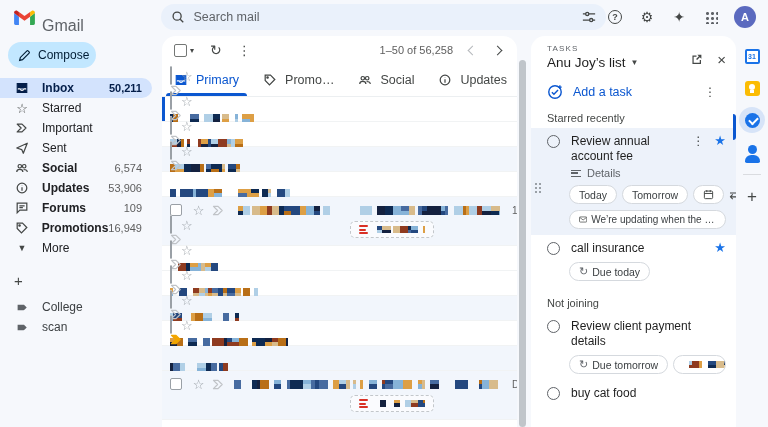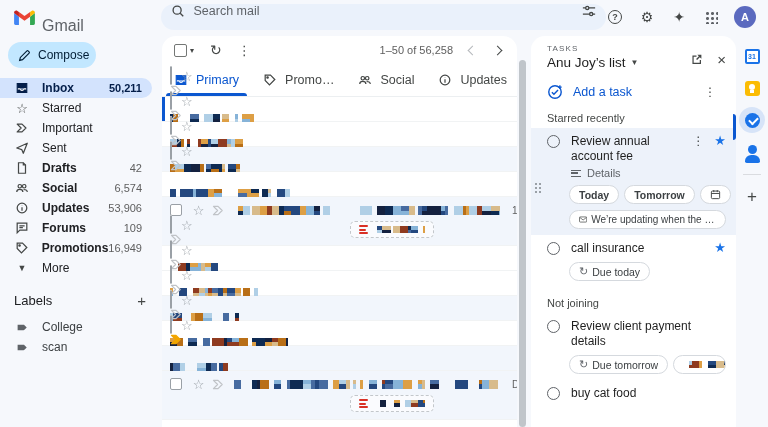--- a/index.html
+++ b/index.html
@@ -4,21 +4,21 @@
 <style>
   * { margin:0; padding:0; box-sizing:border-box; }
   html,body { width:768px; height:427px; overflow:hidden; }
   body { font-family:"Liberation Sans", sans-serif; background:#f6f8fc; position:relative; color:#202124; }
   svg { display:block; }
 
   
   .topbar { position:absolute; left:0; top:0; width:768px; height:34px; display:flex; align-items:center; }
   .brand { width:162px; display:flex; align-items:center; gap:7px; padding-left:14px; }
   .brand-name { font-size:16px; color:#5f6368;margin-top:17px; }
-  .searchbar { width:446px; height:26px; background:#eaf1fb; border-radius:13px; display:flex; padding:0 10px; gap:8px; }
+  .searchbar { width:446px; height:26px; background:#eaf1fb; border-radius:13px; display:flex; align-items:center; padding:0 10px; gap:8px; }
   .searchbar .ph { font-size:12.5px; color:#5f6368; flex:1; }
   .top-icons { flex:1; display:flex; align-items:center; justify-content:flex-end; gap:14px; padding-right:12px; color:#444746; }
   .tb-ico { width:18px; height:18px; display:flex; align-items:center; justify-content:center; font-size:14px; color:#444746; cursor:pointer; }
   .help-circ { width:14px; height:14px; border:1.4px solid #444746; border-radius:50%; font-size:9px; font-weight:bold; display:flex; align-items:center; justify-content:center; }
   .apps-grid { width:13px; height:13px; background-image:radial-gradient(circle,#5f6368 1.3px,transparent 1.6px); background-size:5px 5px; background-position:0 0; }
   .avatar { width:22px; height:22px; border-radius:50%; background:#5b6abf; color:#fff; font-size:11px; font-weight:bold; display:flex; align-items:center; justify-content:center; }
 
   
   .sidebar { position:absolute; left:0; top:36px; width:160px; bottom:0; }
   .compose { margin:6px 0 10px 8px; width:88px; height:26px; background:#c2e7ff; border-radius:13px; display:flex; align-items:center; gap:7px; padding:0 10px; cursor:pointer; }
@@ -211,30 +211,20 @@
           <svg width="14" height="14" viewBox="0 0 16 16" fill="none" stroke="#444746" stroke-width="1.4">
             <path d="M2 8l12-5.5L9.5 14l-1.8-4.2L2 8z" stroke-linejoin="round"></path>
           </svg>
         </span>
     <span class="nlabel">Sent</span>
     <span class="ncount"></span>
   </div>
       <div class="nav-item bold">
     <span class="nico">
           <svg width="14" height="14" viewBox="0 0 16 16" fill="none" stroke="#444746" stroke-width="1.4">
-            <path d="M4 2h5.5L12 4.5V14H4z"></path>
-            <path d="M9.5 2v2.5H12"></path>
-          </svg>
-        </span>
-    <span class="nlabel">Drafts</span>
-    <span class="ncount">42</span>
-  </div>
-      <div class="nav-item bold">
-    <span class="nico">
-          <svg width="14" height="14" viewBox="0 0 16 16" fill="none" stroke="#444746" stroke-width="1.4">
             <circle cx="5.5" cy="6" r="2"></circle>
             <circle cx="10.5" cy="6" r="2"></circle>
             <path d="M2 12.5c0-1.8 1.6-3 3.5-3s3.5 1.2 3.5 3M9.8 9.7c1.9 0 4.2 1 4.2 2.8"></path>
           </svg>
         </span>
     <span class="nlabel">Social</span>
     <span class="ncount">6,574</span>
   </div>
       <div class="nav-item bold">
     <span class="nico">
@@ -268,21 +258,20 @@
   </div>
       <div class="nav-item">
     <span class="nico">
           <span style="font-size:9px;color:#444746;">▼</span>
         </span>
     <span class="nlabel">More</span>
     <span class="ncount"></span>
   </div>
     </div>
   <div class="labels-hdr">
-    <span class="lh-text">Labels</span>
     <span class="lh-plus">+</span>
   </div>
   <div id="label-list">
       <div class="label-item">
     <span class="nico">
       <svg width="13" height="13" viewBox="0 0 16 16">
             <path d="M2 4.5h7.2c.5 0 .9.2 1.2.6l2.8 2.9-2.8 2.9c-.3.4-.7.6-1.2.6H2z" fill="#5f6368"></path>
           </svg>
     </span>
     <span class="nlabel">College</span>
@@ -1127,21 +1116,21 @@
     <div class="task-main">
       <span class="t-circle"></span>
       <span class="t-title">Review annual account fee</span>
       <span class="t-kebab" style="display: inline;">⋮</span>
       <span class="t-star" style="display: inline;">★</span>
     </div>
     <div class="t-details" style="display: flex;">
       <span class="lines-ico"></span>
       <span class="t-details-label">Details</span>
     </div>
-    <div class="chip-row date-chips" style="display: flex; font-weight: bold;">
+    <div class="chip-row date-chips" style="display: flex;">
       <span class="chip">Today</span>
           <span class="chip">Tomorrow</span>
           <span class="chip cal-only">
         <svg width="11" height="11" viewBox="0 0 16 16">
               <rect x="2" y="3" width="12" height="11" rx="1.5" fill="none" stroke="#444746" stroke-width="1.4"></rect>
               <path d="M2 6.5h12M5.5 1.5v3M10.5 1.5v3" stroke="#444746" stroke-width="1.4"></path>
             </svg>
       </span>
       <span class="swap-ico">⇄</span>
     </div>

